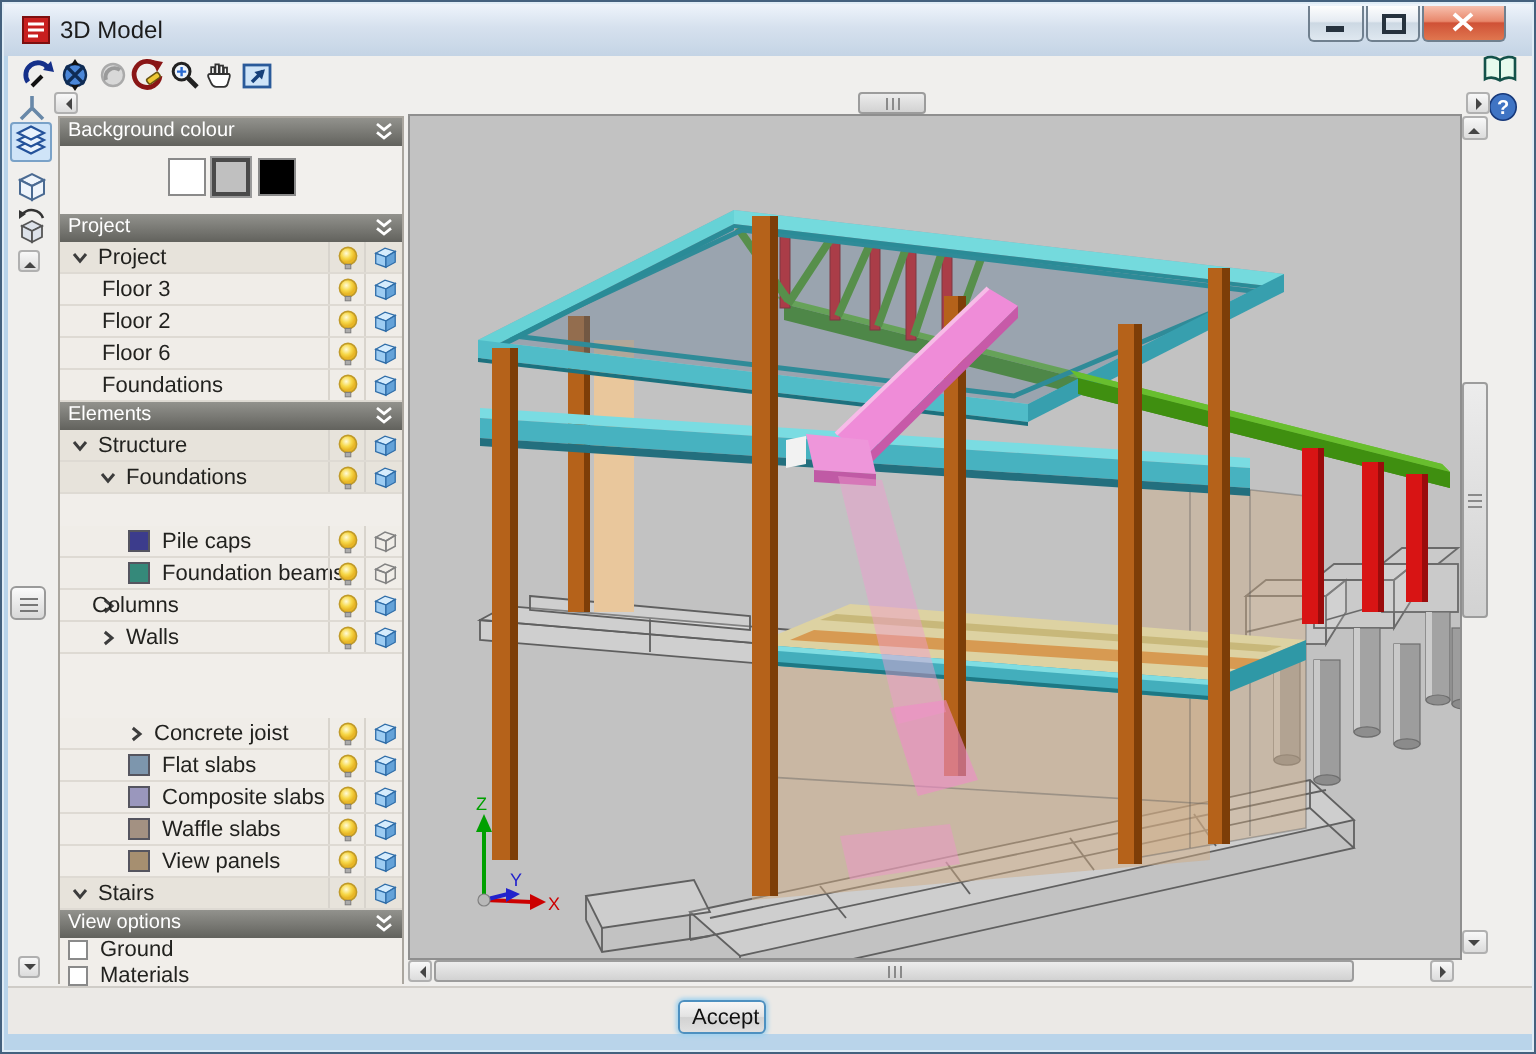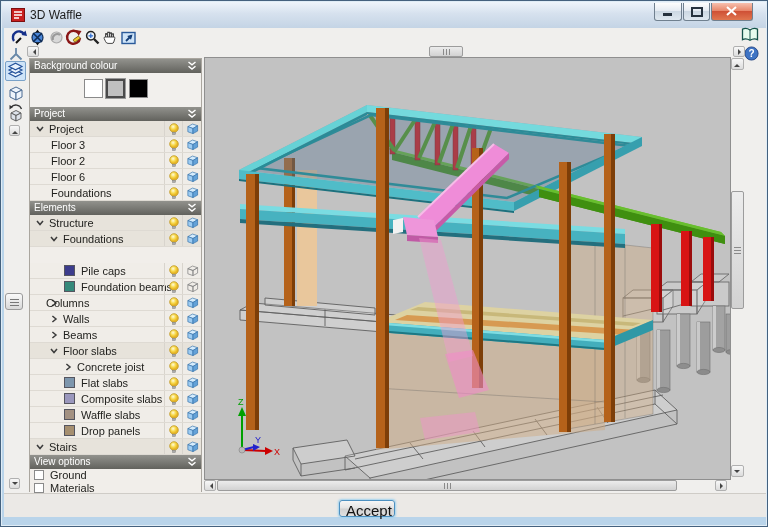--- a/index.html
+++ b/index.html
@@ -65,21 +65,21 @@
   .cbrow{position:absolute;left:0;width:171px;height:13px;background:#f1eeea;cursor:pointer;}
   .cbox{position:absolute;left:4px;top:1px;width:10px;height:10px;background:#fff;
         border:1px solid #8a8a8a;box-sizing:border-box;}
   .cblabel{position:absolute;left:20px;top:0;font-size:11px;color:#22221f;}
   
   .viewport{position:absolute;left:203px;top:56px;width:525px;height:421px;background:#c2c2c2;
             border:1px solid #8f8f8f;box-sizing:content-box;}
   
   .footer{position:absolute;left:3px;top:492px;width:762px;height:24px;background:#ebe9e6;
           border-top:1px solid #cfccc7;box-sizing:border-box;}
-  .accept{position:absolute;left:335px;top:6px;width:56px;height:17px;font-size:15px;
+  .accept{position:absolute;left:335px;top:6px;width:44px;height:17px;font-size:11px;
           font-family:"Liberation Sans",sans-serif;color:#111;
           background:linear-gradient(#f6f6f6,#e3e3e3 48%,#d2d2d2 52%,#e0e0e0);
           border:1px solid #4d90c0;border-radius:3px;box-shadow:0 0 2px 1px #9fd2ef;cursor:pointer;}
 </style>
 </head>
 <body>
 
 <svg width="0" height="0" style="position:absolute" aria-hidden="true">
   <defs>
     <radialGradient id="bulbgrad" cx="40%" cy="35%">
@@ -114,21 +114,21 @@
   </defs>
 </svg>
 
 <div class="window">
 
   <div class="titlebar">
     <svg class="appicon" width="14" height="14">
       <rect x="0.5" y="0.5" width="13" height="13" fill="#c81f1f" stroke="#7c0f0f"></rect>
       <path d="M3 4 h8 M3 7 h8 M3 10 h5" stroke="#fff" stroke-width="1.4" fill="none"></path>
     </svg>
-    <span class="title-text">3D Waffle</span>
+    <span class="title-text">3D Model</span>
     <div class="capbtns">
       <div class="capbtn min">
           <div class="glyph-min"></div>
         </div>
       <div class="capbtn max">
           <div class="glyph-max"></div>
         </div>
       <div class="capbtn close">
         <svg width="40" height="17">
             <path d="M15 4 L24 12 M24 4 L15 12" stroke="#fff" stroke-width="2" fill="none"></path>
@@ -397,48 +397,20 @@
       <span class="tlabel" style="left:33px">Walls</span>
       <span class="coldiv" style="left:134px"></span>
         <span class="coldiv" style="left:152px"></span>
       <svg class="bulb">
           <use href="#sym-bulb"></use>
         </svg>
       <svg class="cubei">
           <use href="#sym-cube"></use>
         </svg>
     </div>
-    <div class="trow" style="top:268px">
-      <svg class="chev" style="left:19px">
-          <use href="#sym-chev-right"></use>
-        </svg>
-      <span class="tlabel" style="left:33px">Beams</span>
-      <span class="coldiv" style="left:134px"></span>
-        <span class="coldiv" style="left:152px"></span>
-      <svg class="bulb">
-          <use href="#sym-bulb"></use>
-        </svg>
-      <svg class="cubei">
-          <use href="#sym-cube"></use>
-        </svg>
-    </div>
-    <div class="trow parent" style="top:284px">
-      <svg class="chev" style="left:19px">
-          <use href="#sym-chev-down"></use>
-        </svg>
-      <span class="tlabel" style="left:33px">Floor slabs</span>
-      <span class="coldiv" style="left:134px"></span>
-        <span class="coldiv" style="left:152px"></span>
-      <svg class="bulb">
-          <use href="#sym-bulb"></use>
-        </svg>
-      <svg class="cubei">
-          <use href="#sym-cube"></use>
-        </svg>
-    </div>
     <div class="trow" style="top:300px">
       <svg class="chev" style="left:33px">
           <use href="#sym-chev-right"></use>
         </svg>
       <span class="tlabel" style="left:47px">Concrete joist</span>
       <span class="coldiv" style="left:134px"></span>
         <span class="coldiv" style="left:152px"></span>
       <svg class="bulb">
           <use href="#sym-bulb"></use>
         </svg>
@@ -477,21 +449,21 @@
         <span class="coldiv" style="left:152px"></span>
       <svg class="bulb">
           <use href="#sym-bulb"></use>
         </svg>
       <svg class="cubei">
           <use href="#sym-cube"></use>
         </svg>
     </div>
     <div class="trow" style="top:364px">
       <span class="tswatch" style="left: 34px; background: rgb(166, 143, 112);"></span>
-      <span class="tlabel" style="left:51px">Drop panels</span>
+      <span class="tlabel" style="left:51px">View panels</span>
       <span class="coldiv" style="left:134px"></span>
         <span class="coldiv" style="left:152px"></span>
       <svg class="bulb">
           <use href="#sym-bulb"></use>
         </svg>
       <svg class="cubei">
           <use href="#sym-cube"></use>
         </svg>
     </div>
     <div class="trow parent" style="top:380px">

